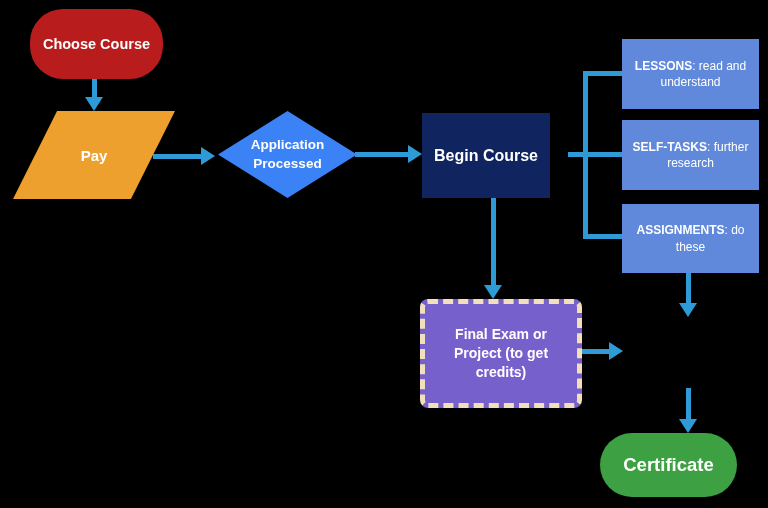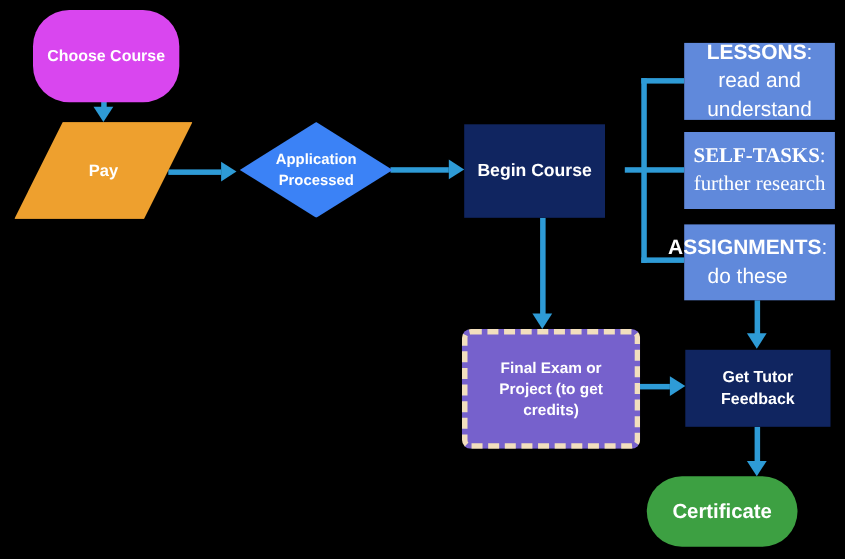--- a/index.html
+++ b/index.html
@@ -5,47 +5,47 @@
   html,body{margin:0;padding:0;background:#000;}
   .canvas{
     position:relative;width:768px;height:508px;background:#000000;
     font-family:"Liberation Sans",sans-serif;overflow:hidden;
   }
   .node{
     position:absolute;display:flex;align-items:center;justify-content:center;
     text-align:center;color:#ffffff;font-weight:bold;box-sizing:border-box;
   }
   .stadium{border-radius:33px;}
-  .terminator-start{left:30px;top:9px;width:133px;height:84px;background:#d946ef;font-size:14.5px;}
+  .terminator-start{left:30px;top:9px;width:133px;height:70px;background:#b91c1c;font-size:14.5px;}
   .parallelogram{
     left:13px;top:111px;width:162px;height:88px;background:#EEA02E;
     clip-path:polygon(27.2% 0,100% 0,72.8% 100%,0 100%);font-size:15px;
   }
   .diamond{
     left:218px;top:111px;width:139px;height:87px;background:#3b82f6;
     clip-path:polygon(50% 0,100% 50%,50% 100%,0 50%);
     font-size:13.5px;line-height:1.35;align-items:center;
   }
   .diamond .inner{width:96px;}
   .begin{left:422px;top:113px;width:128px;height:85px;background:#102560;font-size:16px;}
   .sidebox{
-    left:622px;width:137px;background:#6089DB;font-size:19px;font-weight:normal;
+    left:622px;width:137px;background:#6089DB;font-size:12px;font-weight:normal;
     line-height:1.35;padding:4px 7px;
   }
   .sidebox b{font-weight:bold;}
   .lessons{top:39px;height:70px;}
-  .selftasks{top:120px;height:70px;font-family:Liberation Serif, serif;}
+  .selftasks{top:120px;height:70px;}
   .assignments{top:204px;height:69px;justify-content:flex-end;}
   .finalexam{
     left:420px;top:299px;width:162px;height:109px;background:#7661CC;
     border:5px dashed #F2DFBE;border-radius:8px;font-size:14px;line-height:1.35;
     padding:0 12px;
   }
   .gettutor{left:623px;top:318px;width:132px;height:70px;background:#102560;font-size:14.5px;line-height:1.4;padding:0 12px;}
-  .certificate{left:588px;top:433px;width:137px;height:64px;background:#3DA042;font-size:18.5px;border-radius:32px;}
+  .certificate{left:600px;top:433px;width:137px;height:64px;background:#3DA042;font-size:18.5px;border-radius:32px;}
   .line{position:absolute;background:#2E9BD6;}
   .head{position:absolute;width:0;height:0;}
   .head.down{border-left:9px solid transparent;border-right:9px solid transparent;border-top:14px solid #2E9BD6;}
   .head.right{border-top:9px solid transparent;border-bottom:9px solid transparent;border-left:14px solid #2E9BD6;}
 </style>
 </head>
 <body>
 
 <div class="canvas">
 
@@ -100,21 +100,18 @@
   </div>
 
   <div class="node sidebox assignments">
     <span><b>ASSIGNMENTS</b><span>: do these</span></span>
   </div>
 
   <div class="node finalexam">
     <span>Final Exam or Project (to get credits)</span>
   </div>
 
-  <div class="node gettutor">
-    <span>Get Tutor Feedback</span>
-  </div>
 
   <div class="node stadium certificate">
     <span>Certificate</span>
   </div>
 
 </div>
 
 </body></html>

